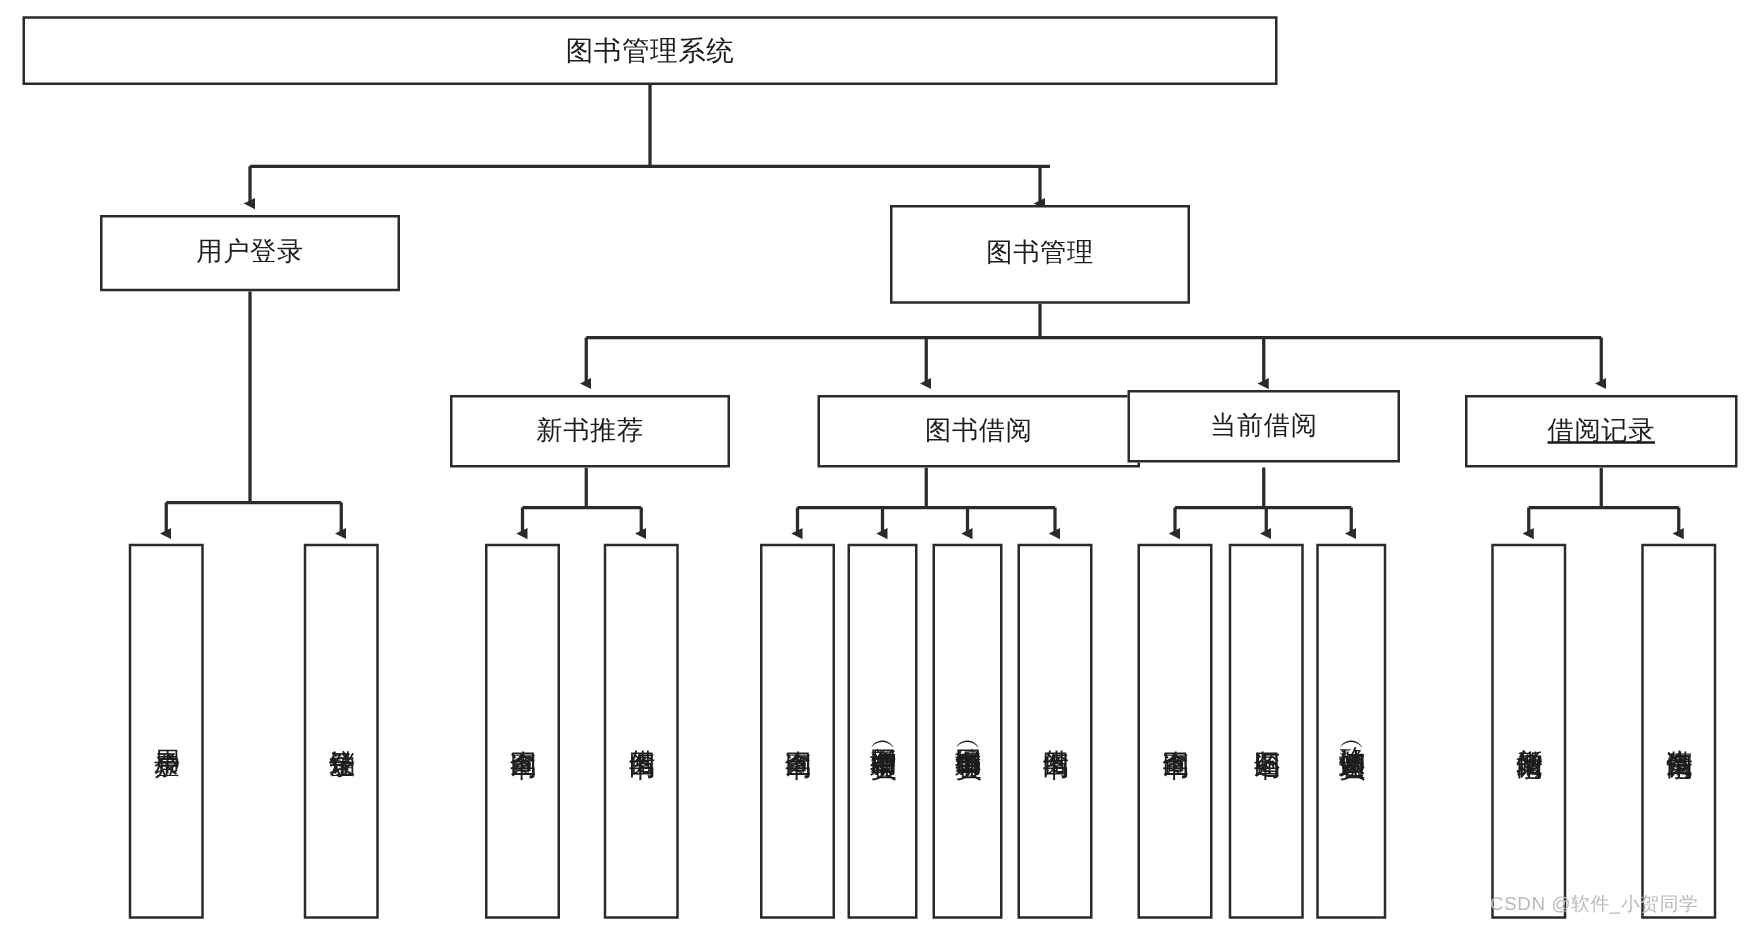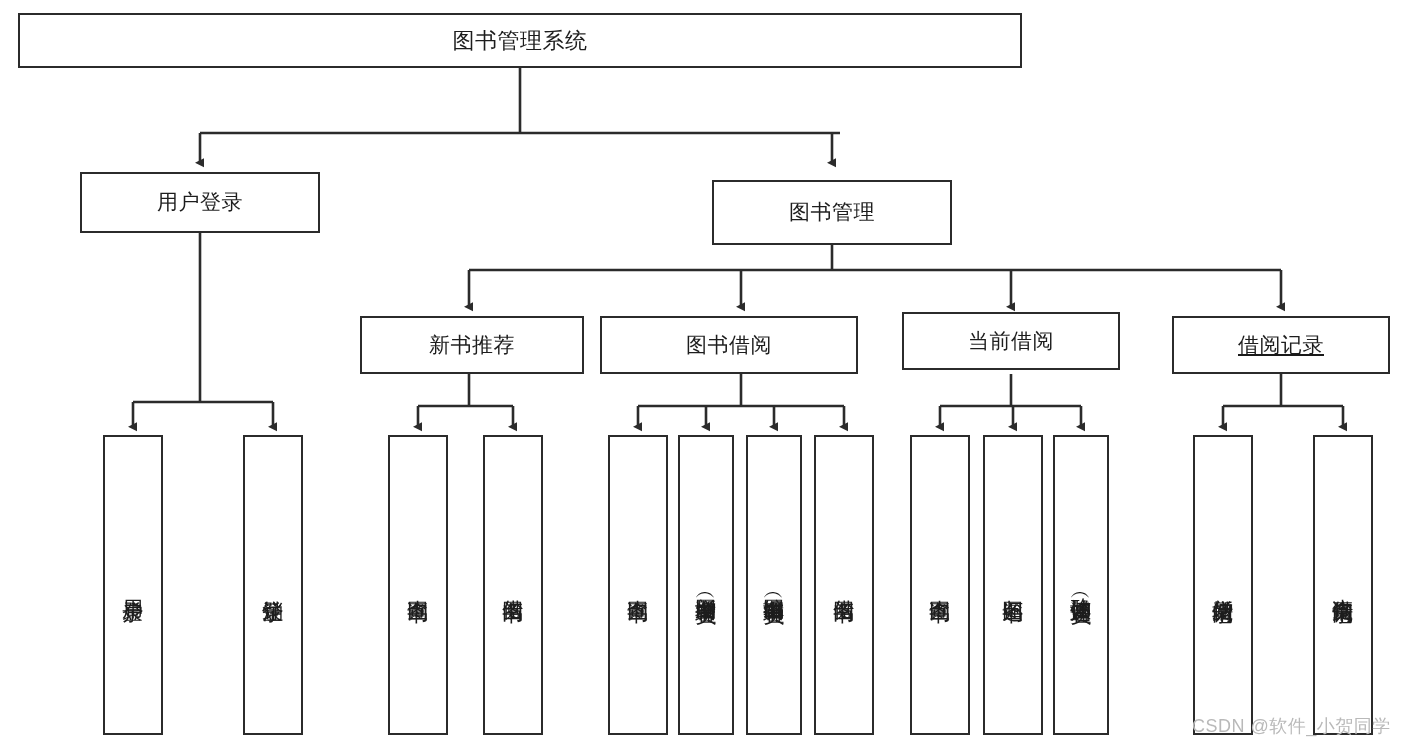--- a/index.html
+++ b/index.html
@@ -52,21 +52,21 @@
   .node.leaf .label {
     writing-mode: vertical-rl;
     text-orientation: upright;
     white-space: nowrap;
     font-size: 21px;
     line-height: 1.22;
     letter-spacing: 1px;
   }
   .watermark {
     position: absolute;
-    font-size: 18px;
+    font-size: 15px;
     color: #b9b9b9;
     white-space: nowrap;
     letter-spacing: 0.5px;
     font-family: "Liberation Sans", "DejaVu Sans", sans-serif;
   }
 </style>
 </head>
 <body>
 
 <div id="canvas">
@@ -121,28 +121,28 @@
     </g>
   </svg>
 
   <div class="node root" style="left:18px; top:13px; width:1004px; height:55px;">
     <span class="label">图书管理系统</span>
   </div>
 
   <div class="node" style="left:80px; top:172px; width:240px; height:61px;">
     <span class="label">用户登录</span>
   </div>
-  <div class="node" style="left:712px; top:180px; width:240px; height:65px;">
+  <div class="node" style="left:712px; top:164px; width:240px; height:79px;">
     <span class="label">图书管理</span>
   </div>
 
   <div class="node" style="left:360px; top:316px; width:224px; height:58px;">
     <span class="label">新书推荐</span>
   </div>
-  <div class="node" style="left:600px; top:316px; width:258px; height:58px;">
+  <div class="node" style="left:654px; top:316px; width:258px; height:58px;">
     <span class="label">图书借阅</span>
   </div>
   <div class="node" style="left:902px; top:312px; width:218px; height:58px;">
     <span class="label">当前借阅</span>
   </div>
   <div class="node" style="left:1172px; top:316px; width:218px; height:58px;text-decoration:underline;">
     <span class="label">借阅记录</span>
   </div>
 
   <div class="node leaf" style="left:103px; top:435px; width:60px; height:300px;">

